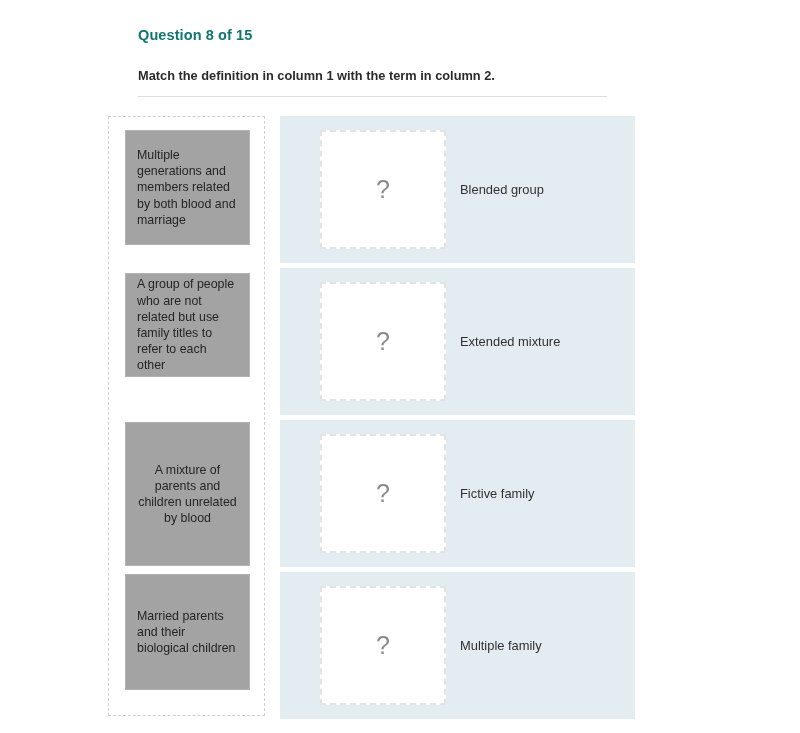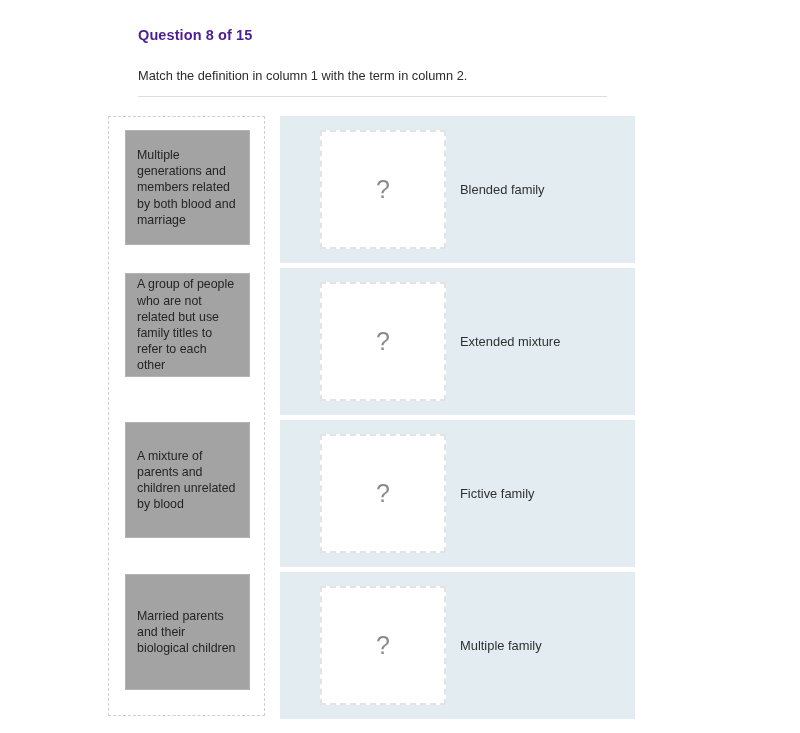--- a/index.html
+++ b/index.html
@@ -24,28 +24,28 @@
   
   .header {
     position: absolute;
     left: 138px;
     top: 26px;
     width: 480px;
   }
   .question-title {
     font-size: 14.5px;
     font-weight: bold;
-    color: #4c1d95;
+    color: #0f766e;
     letter-spacing: 0.1px;
     margin: 0;
     line-height: 18px;
   }
   .instruction {
     font-size: 12.8px;
-    font-weight: normal;
+    font-weight: bold;
     color: #2b2b2b;
     margin: 0;
     padding-top: 23px;
     line-height: 17px;
   }
   .divider {
     position: absolute;
     left: 138px;
     top: 96px;
     width: 469px;
@@ -84,21 +84,21 @@
     align-items: center;
     padding: 9px 11px;
   }
   .definition-card .text {
     font-size: 12.4px;
     line-height: 16.2px;
     color: #252525;
   }
   .card-0 { top: 13px;  height: 115px; }
   .card-1 { top: 156px; height: 104px; }
-  .card-2 { top: 305px; height: 116px; }
+  .card-2 { top: 305px; height: 144px; text-align: center; }
   .card-3 { top: 457px; height: 116px; }
 
   
   .target-column {
     position: absolute;
     left: 280px;
     top: 116px;
     width: 355px;
   }
   .target-row {
@@ -171,21 +171,21 @@
       </div>
 
     </div>
 
     <div class="target-column">
 
       <div class="target-row">
         <div class="drop-zone">
           <span class="qmark">?</span>
         </div>
-        <span class="term-label">Blended family</span>
+        <span class="term-label">Blended group</span>
       </div>
 
       <div class="target-row">
         <div class="drop-zone">
           <span class="qmark">?</span>
         </div>
         <span class="term-label">Extended mixture</span>
       </div>
 
       <div class="target-row">

